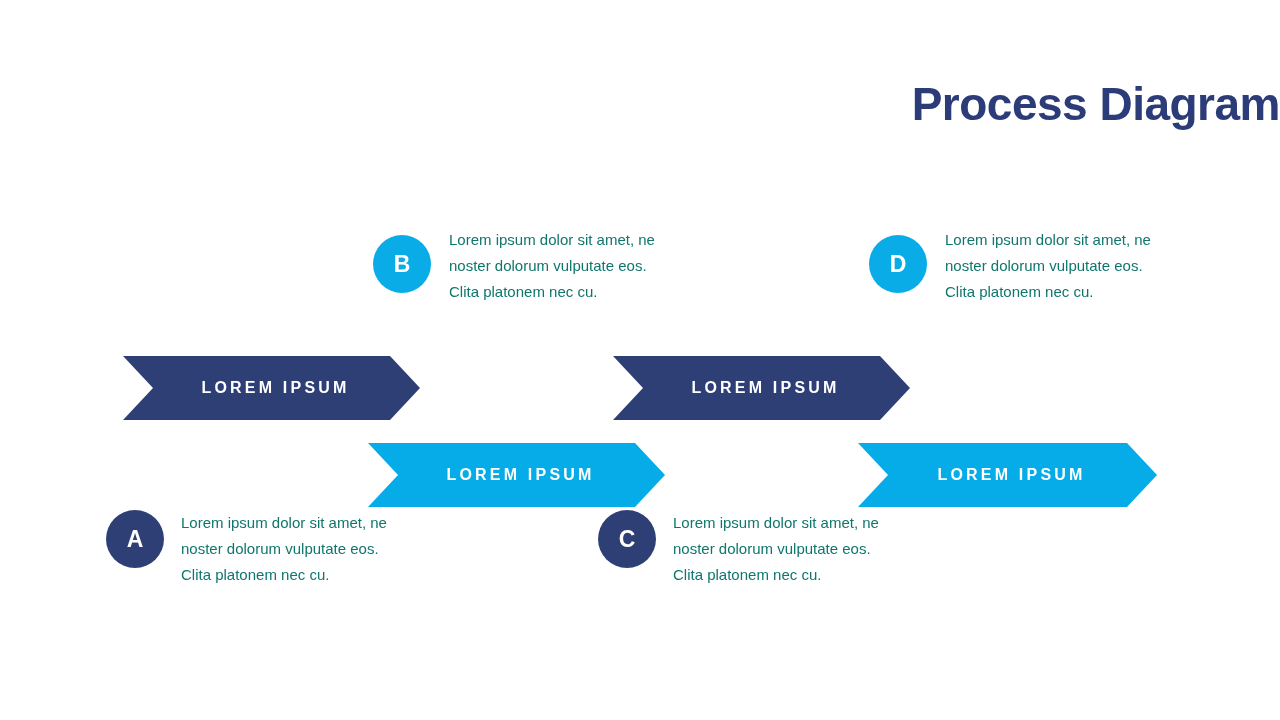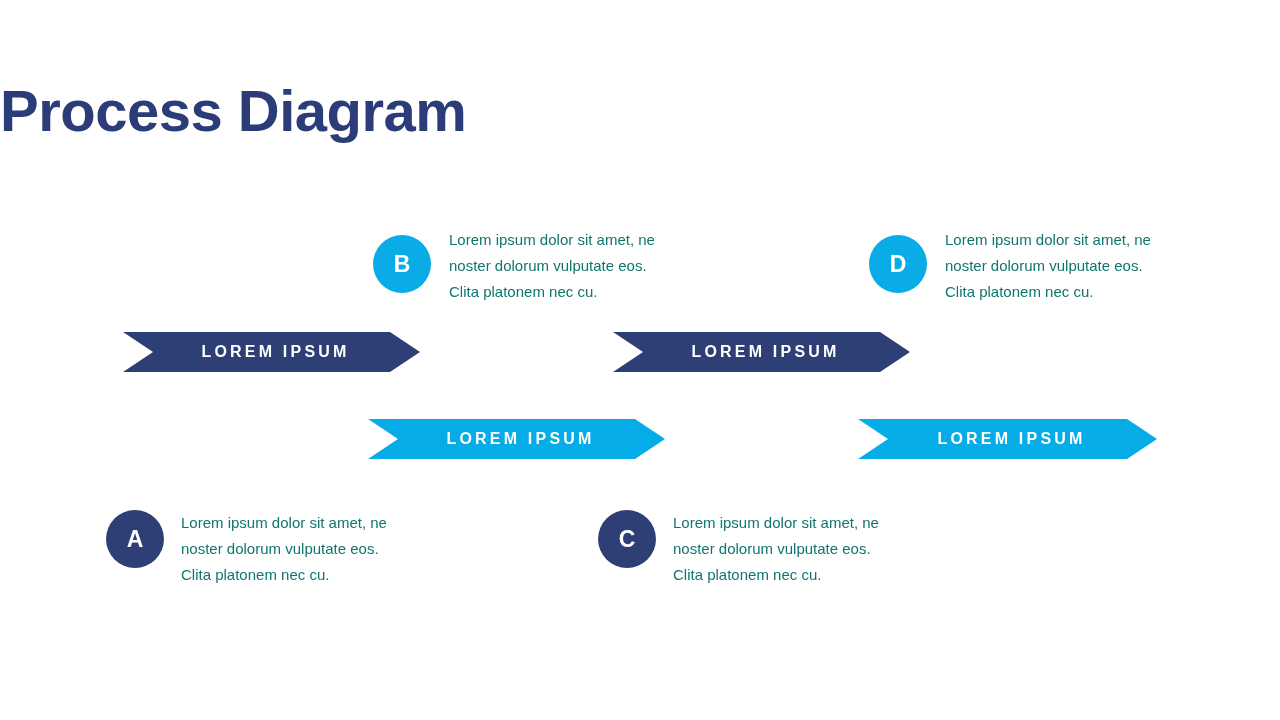--- a/index.html
+++ b/index.html
@@ -19,38 +19,39 @@
     height: 720px;
     background: #ffffff;
   }
 
   
   #page-title {
     position: absolute;
     left: 0;
     top: 78px;
     width: 1280px;
-    text-align: left;
-    font-size: 58px;
+    text-align: right;
+    font-size: 46px;
     font-weight: bold;
     color: #2b3c78;
     letter-spacing: -0.5px;
     line-height: 1.15;
     white-space: nowrap;
   }
 
   
   .chevron {
     position: absolute;
-    height: 40px;
+    height: 64px;
     display: flex;
     align-items: center;
     justify-content: center;
     -webkit-clip-path: polygon(0 0, calc(100% - 30px) 0, 100% 50%, calc(100% - 30px) 100%, 0 100%, 30px 50%);
     clip-path: polygon(0 0, calc(100% - 30px) 0, 100% 50%, calc(100% - 30px) 100%, 0 100%, 30px 50%);
+    margin-top: 24px;
   }
   .chevron .chevron-label {
     color: #ffffff;
     font-size: 16px;
     font-weight: bold;
     letter-spacing: 3.2px;
     white-space: nowrap;
     text-align: center;
   }
   .chev-navy { background: #2e3f76; }

